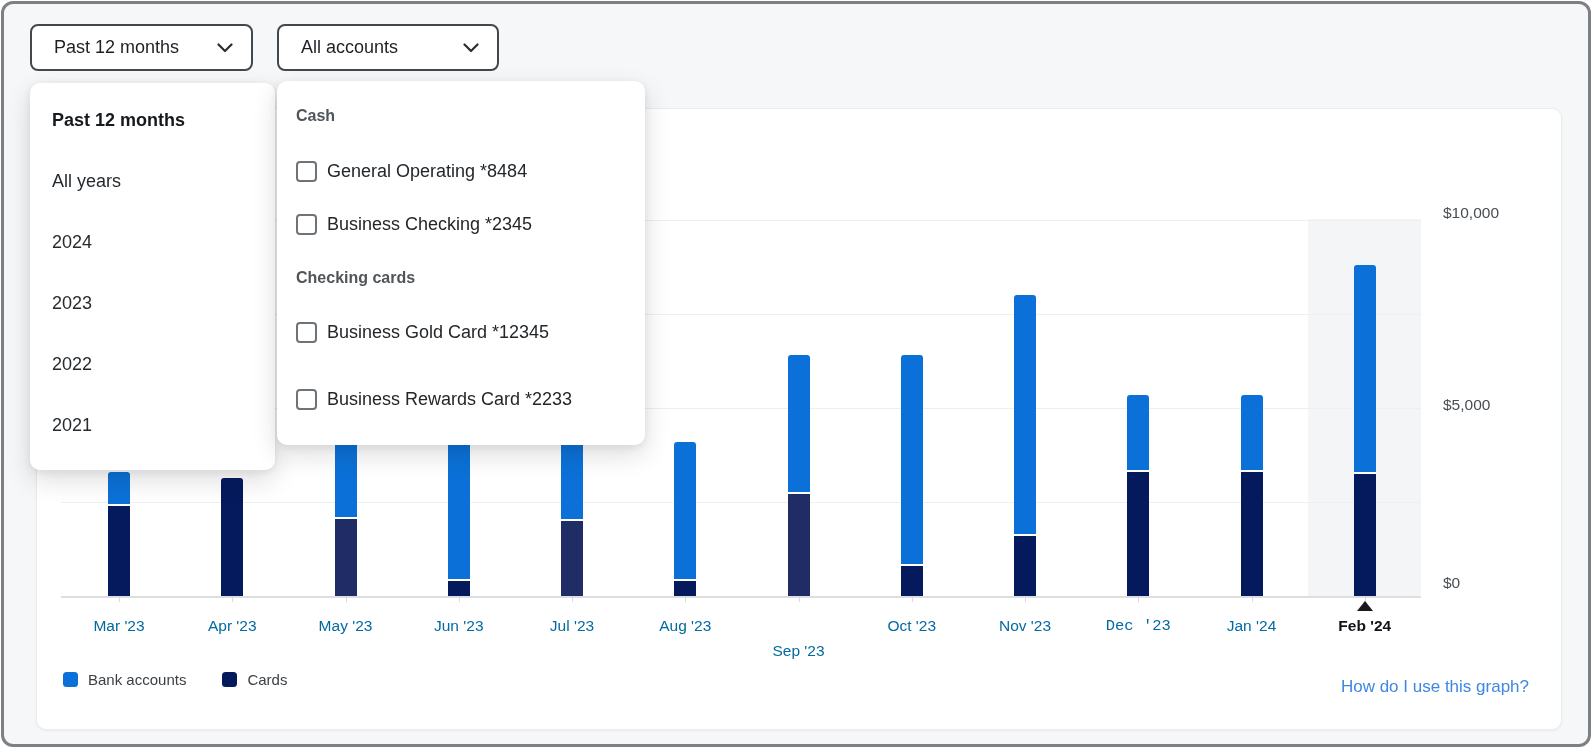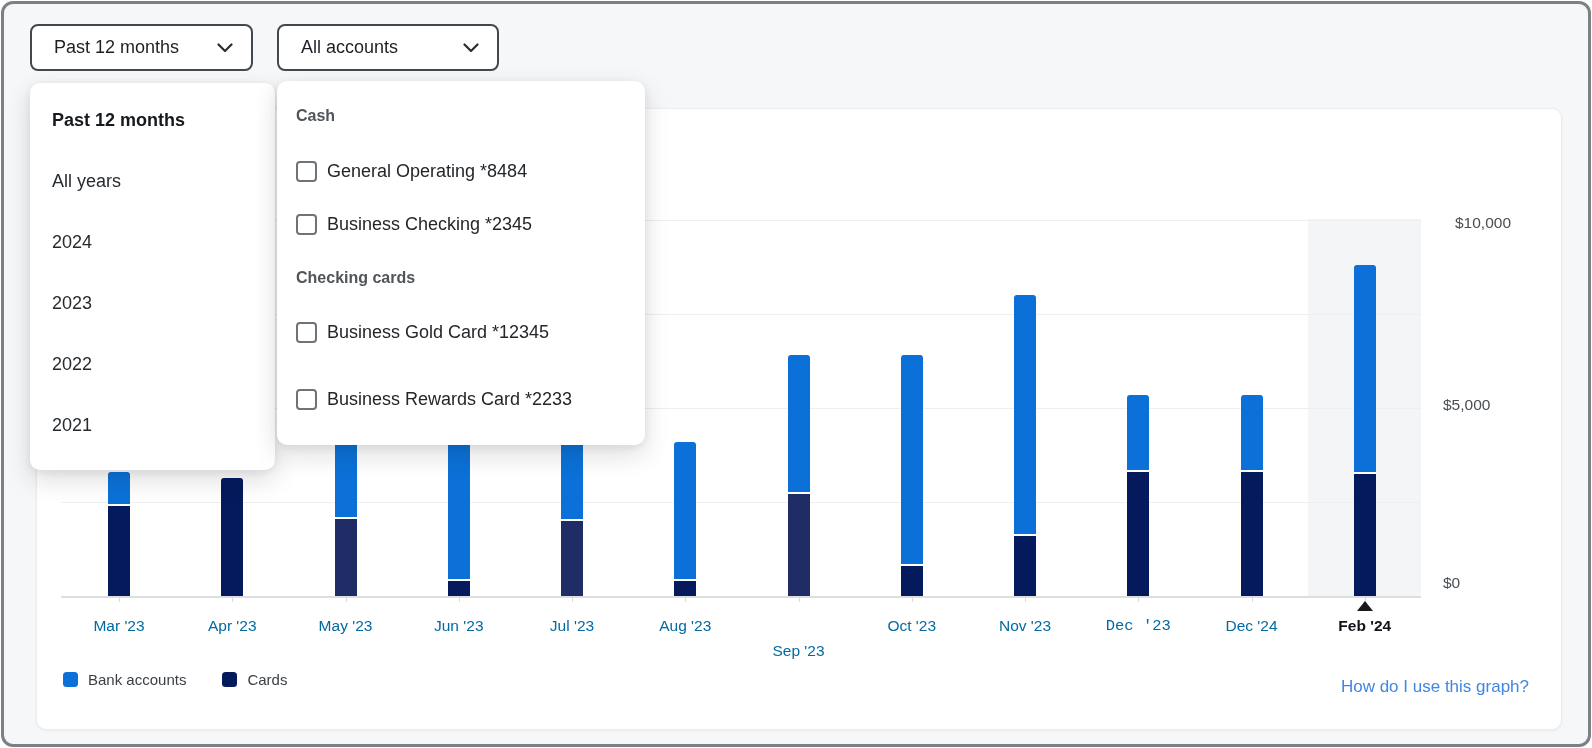--- a/index.html
+++ b/index.html
@@ -50,21 +50,21 @@
 
   <div class="card"></div>
 
   <div class="chart-layer" id="chart-layer">
       <div class="band" style="left: 1308.25px; top: 219px; width: 112.75px; height: 377px;"></div>
       <div class="gridline" style="left: 61px; width: 1360px; top: 220px;"></div>
       <div class="gridline" style="left: 61px; width: 1360px; top: 314px;"></div>
       <div class="gridline" style="left: 61px; width: 1360px; top: 408px;"></div>
       <div class="gridline" style="left: 61px; width: 1360px; top: 502px;"></div>
       <div class="axisline" style="left: 61px; width: 1360px; top: 596px;"></div>
-      <div class="ylabel" style="left: 1443px; top: 214px; margin-left: 12px;">$10,000</div>
+      <div class="ylabel" style="left: 1443px; top: 204px;">$10,000</div>
       <div class="ylabel" style="left: 1443px; top: 396px;">$5,000</div>
       <div class="ylabel" style="left: 1443px; top: 574px;">$0</div>
       <div class="bar" style="left: 108px; top: 471.92px; height: 124.08px;">
         <div class="seg-bank" style="height: 31.84px; background: rgb(11, 113, 216);"></div>
         <div class="seg-gap"></div>
         <div class="seg-cards" style="height: 90.24px; background: rgb(4, 26, 92); flex: 1 1 0%;"></div>
       </div>
       <div class="tickmark" style="left: 119px; top: 597px;"></div>
       <div class="xlabel" style="left: 64px; top: 617px;">Mar '23</div>
       <div class="bar" style="left: 221.25px; top: 477.56px; height: 118.44px;">
@@ -127,21 +127,21 @@
         <div class="seg-cards" style="height: 124.08px; background: rgb(4, 26, 92); flex: 1 1 0%;"></div>
       </div>
       <div class="tickmark" style="left: 1138.25px; top: 597px;"></div>
       <div class="xlabel" style="left: 1083.25px; top: 617px; font-family: Liberation Mono, monospace;">Dec '23</div>
       <div class="bar" style="left: 1240.5px; top: 394.84px; height: 201.16px;">
         <div class="seg-bank" style="height: 75.08px; background: rgb(11, 113, 216);"></div>
         <div class="seg-gap"></div>
         <div class="seg-cards" style="height: 124.08px; background: rgb(4, 26, 92); flex: 1 1 0%;"></div>
       </div>
       <div class="tickmark" style="left: 1251.5px; top: 597px;"></div>
-      <div class="xlabel" style="left: 1196.5px; top: 617px;">Dec '24</div>
+      <div class="xlabel" style="left: 1196.5px; top: 617px;">Jan '24</div>
       <div class="bar" style="left: 1353.75px; top: 265.12px; height: 330.88px;">
         <div class="seg-bank" style="height: 206.68px; background: rgb(11, 113, 216);"></div>
         <div class="seg-gap"></div>
         <div class="seg-cards" style="height: 122.2px; background: rgb(4, 26, 92); flex: 1 1 0%;"></div>
       </div>
       <div class="tickmark" style="left: 1364.75px; top: 597px;"></div>
       <div class="xlabel hl" style="left: 1309.75px; top: 617px;">Feb '24</div>
       <div class="marker-triangle" style="left: 1356.75px; top: 601px;"></div>
     </div>
 

